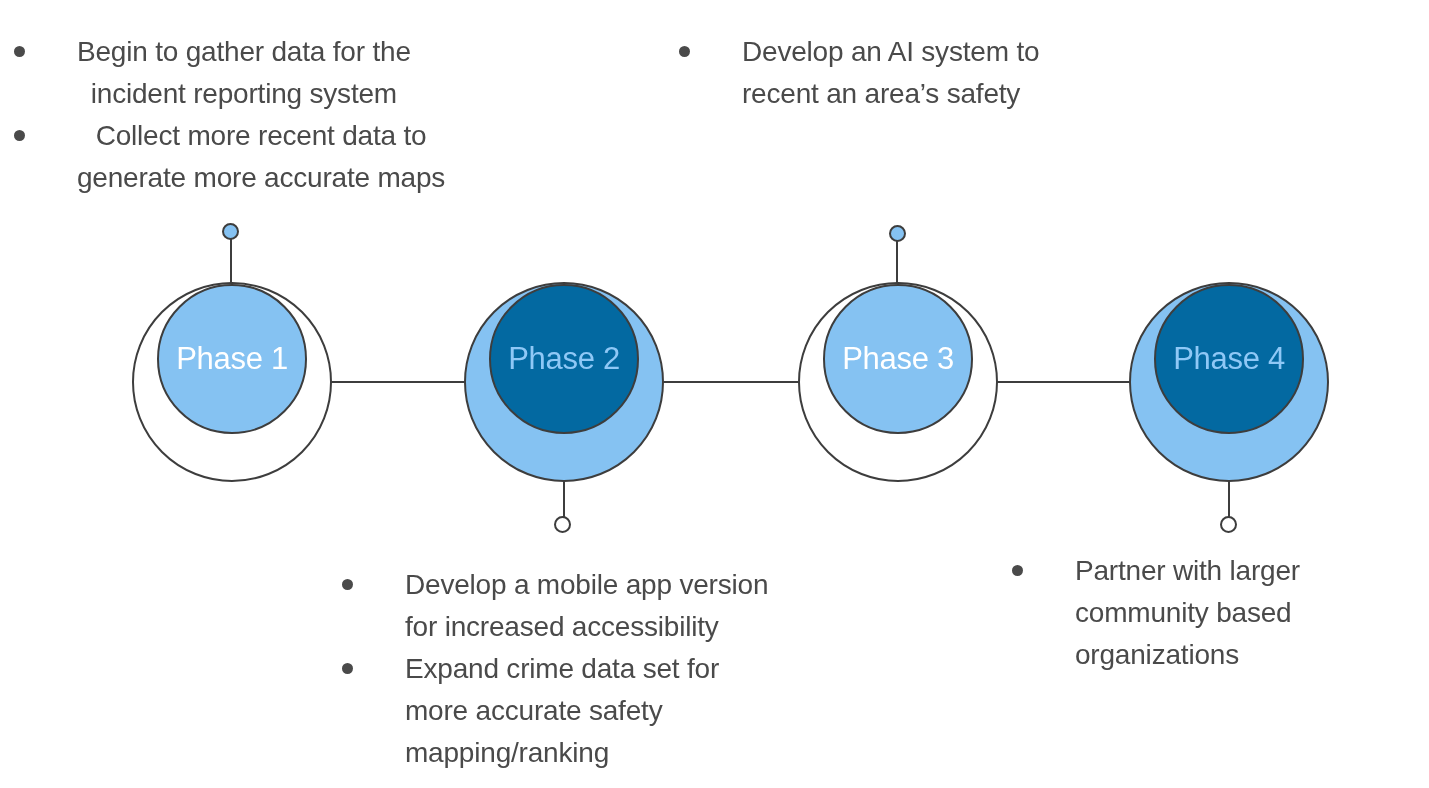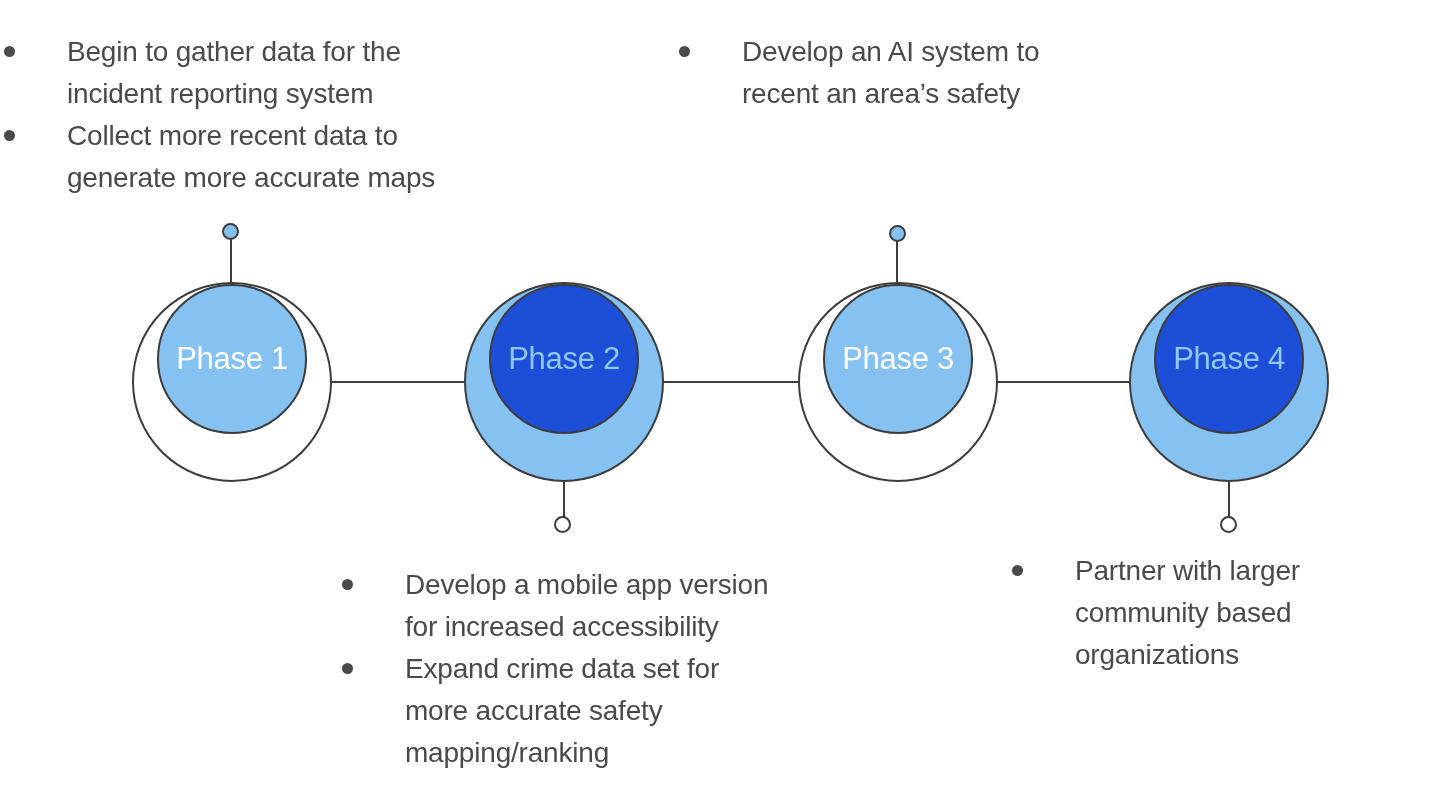--- a/index.html
+++ b/index.html
@@ -41,35 +41,35 @@
     position:absolute;top:282px;width:200px;height:200px;border-radius:50%;
     border:2px solid var(--stroke-gray);box-sizing:border-box;
     display:flex;justify-content:center;
     background:#ffffff;z-index:2;
   }
   .node.ring{background:var(--accent-blue);}
   .node-inner{
     width:150px;height:150px;border-radius:50%;
     border:2px solid var(--stroke-gray);box-sizing:border-box;
     display:flex;align-items:center;justify-content:center;
-    background:#1d4ed8;
+    background:#0369a1;
   }
   .node.filled .node-inner{background:var(--accent-blue);}
   .phase-label{
     font-size:31px;letter-spacing:-0.3px;white-space:nowrap;
   }
   .node.filled .phase-label{color:#ffffff;}
   .node.ring .phase-label{color:var(--ring-label-blue);}
 </style>
 </head>
 <body>
 
 <div class="stage">
 
-  <div class="note-list" style="left:4px;top:31px;">
+  <div class="note-list" style="left:14px;top:31px;text-align:center;">
     <div class="note-item">
       <span class="bullet"></span>
       <span class="note-text">Begin to gather data for the
 incident reporting system</span>
     </div>
     <div class="note-item">
       <span class="bullet"></span>
       <span class="note-text">Collect more recent data to
 generate more accurate maps</span>
     </div>

